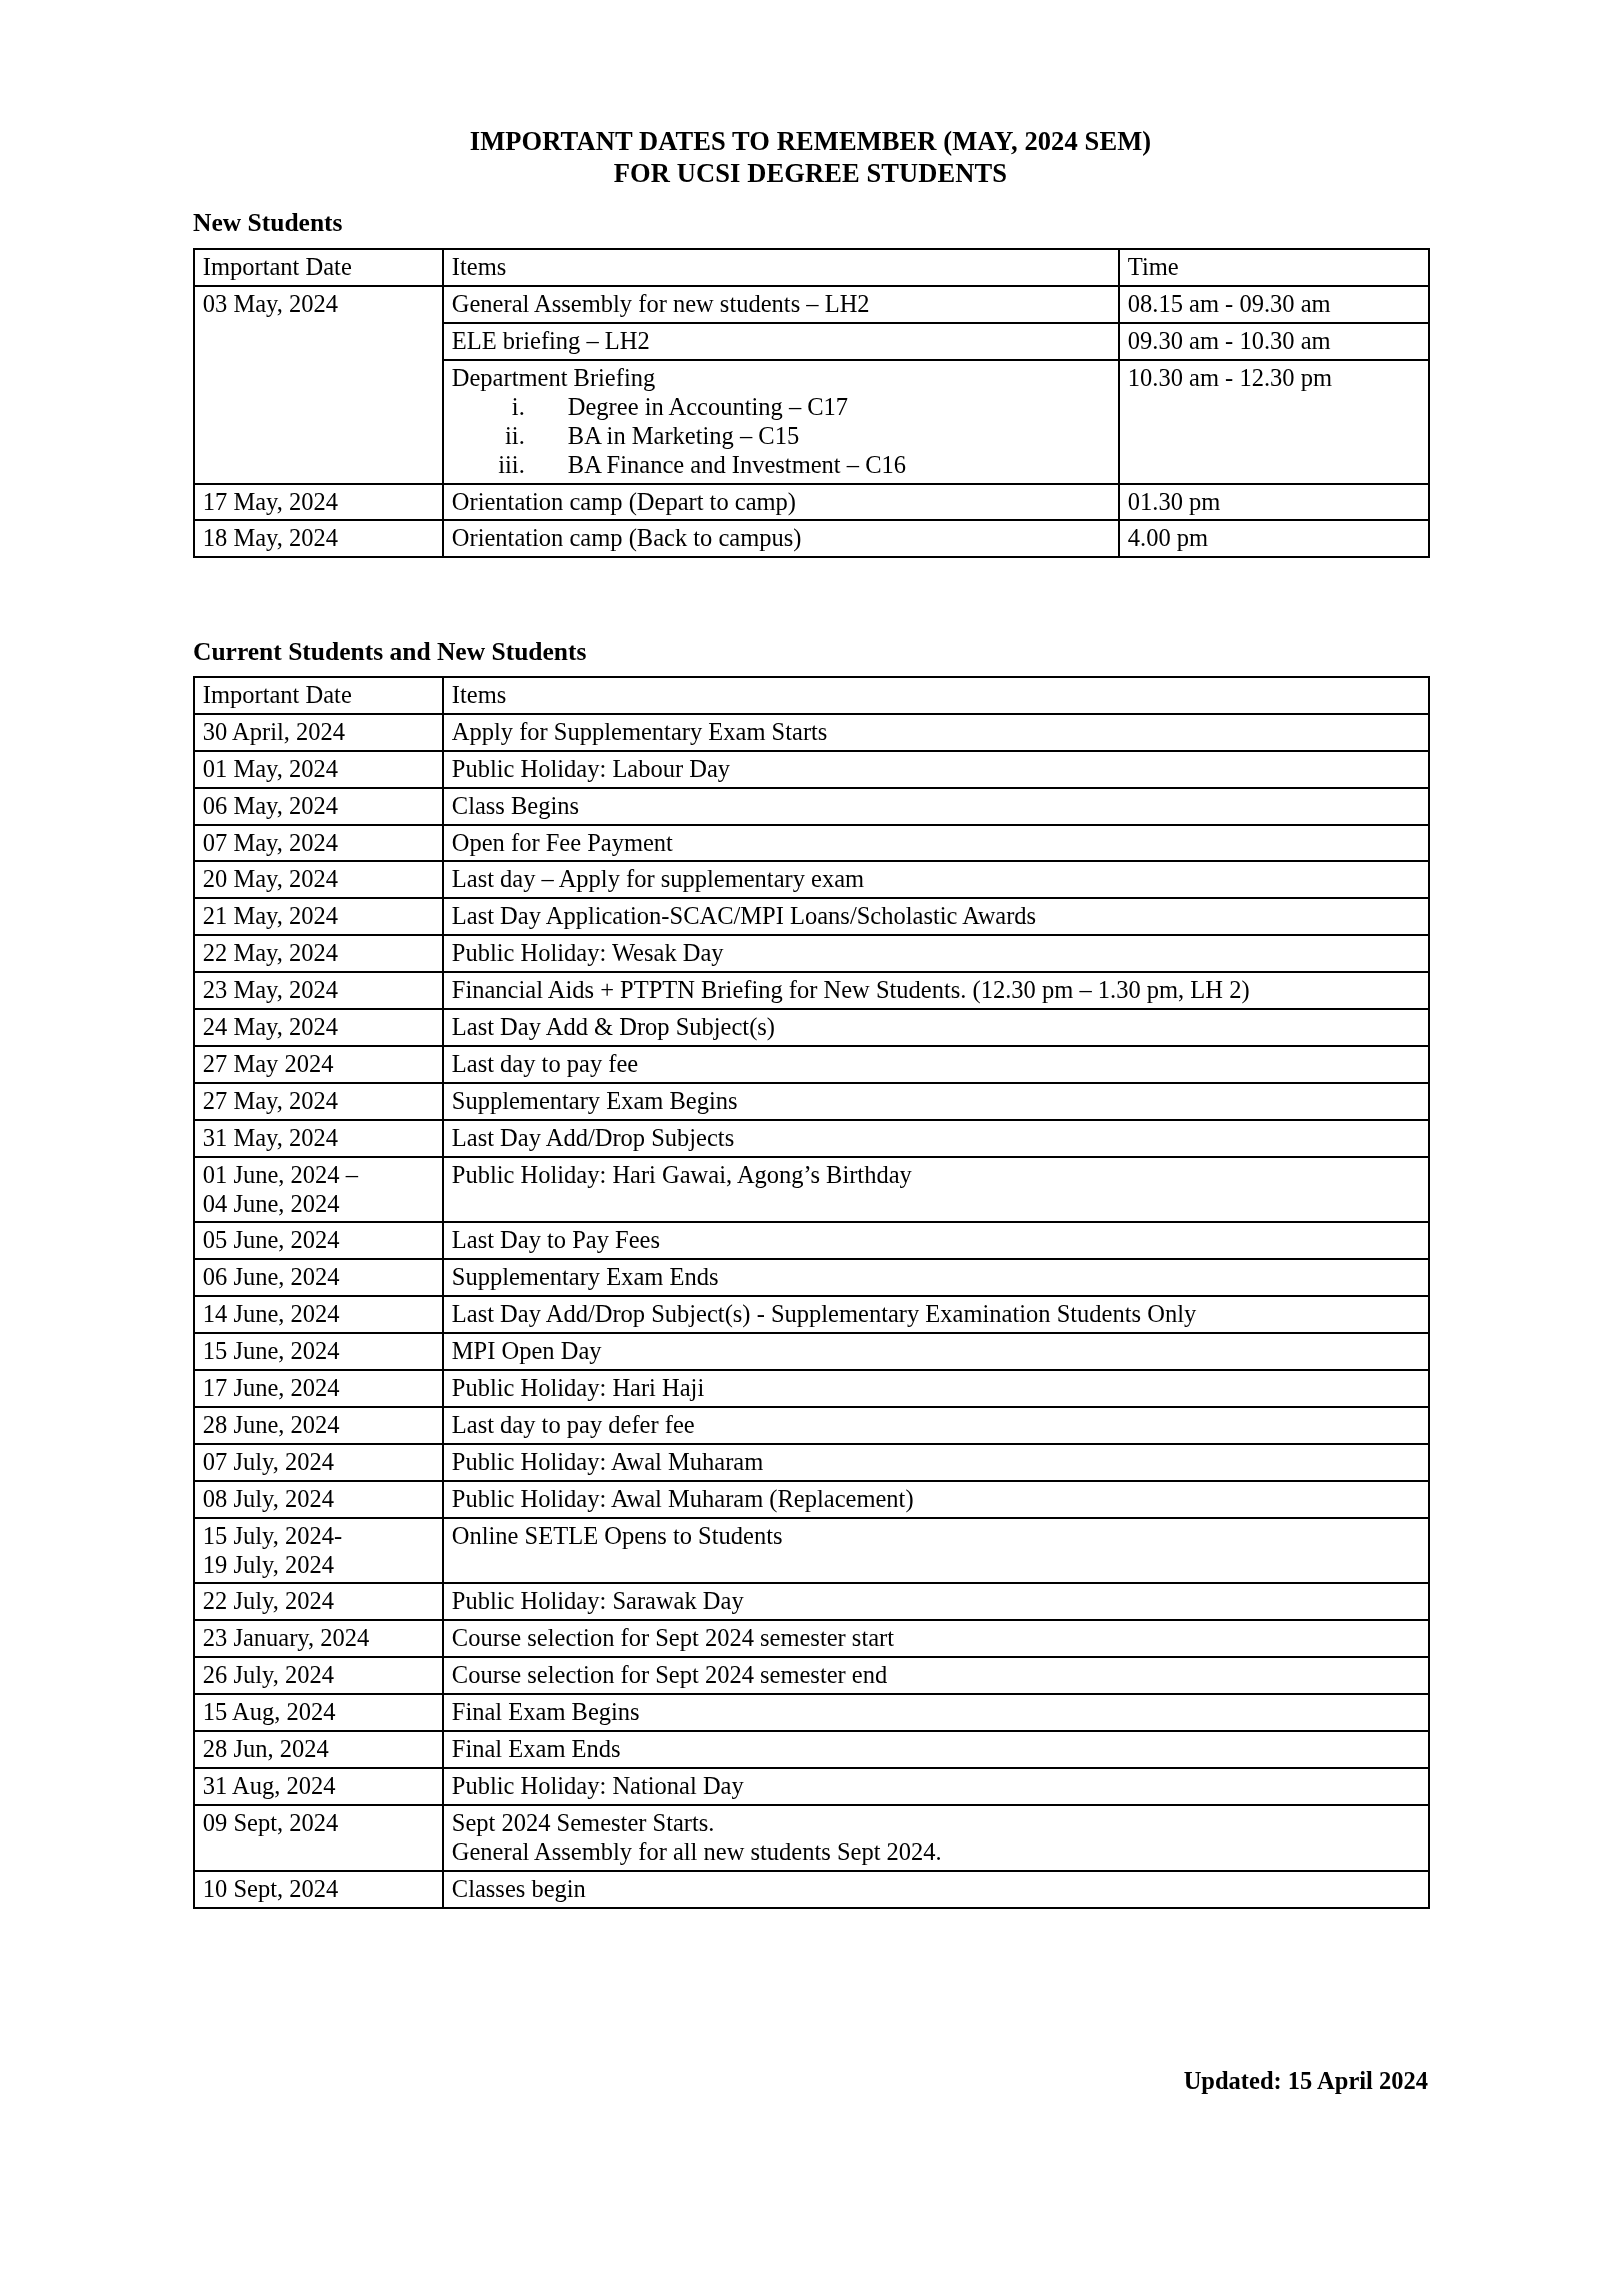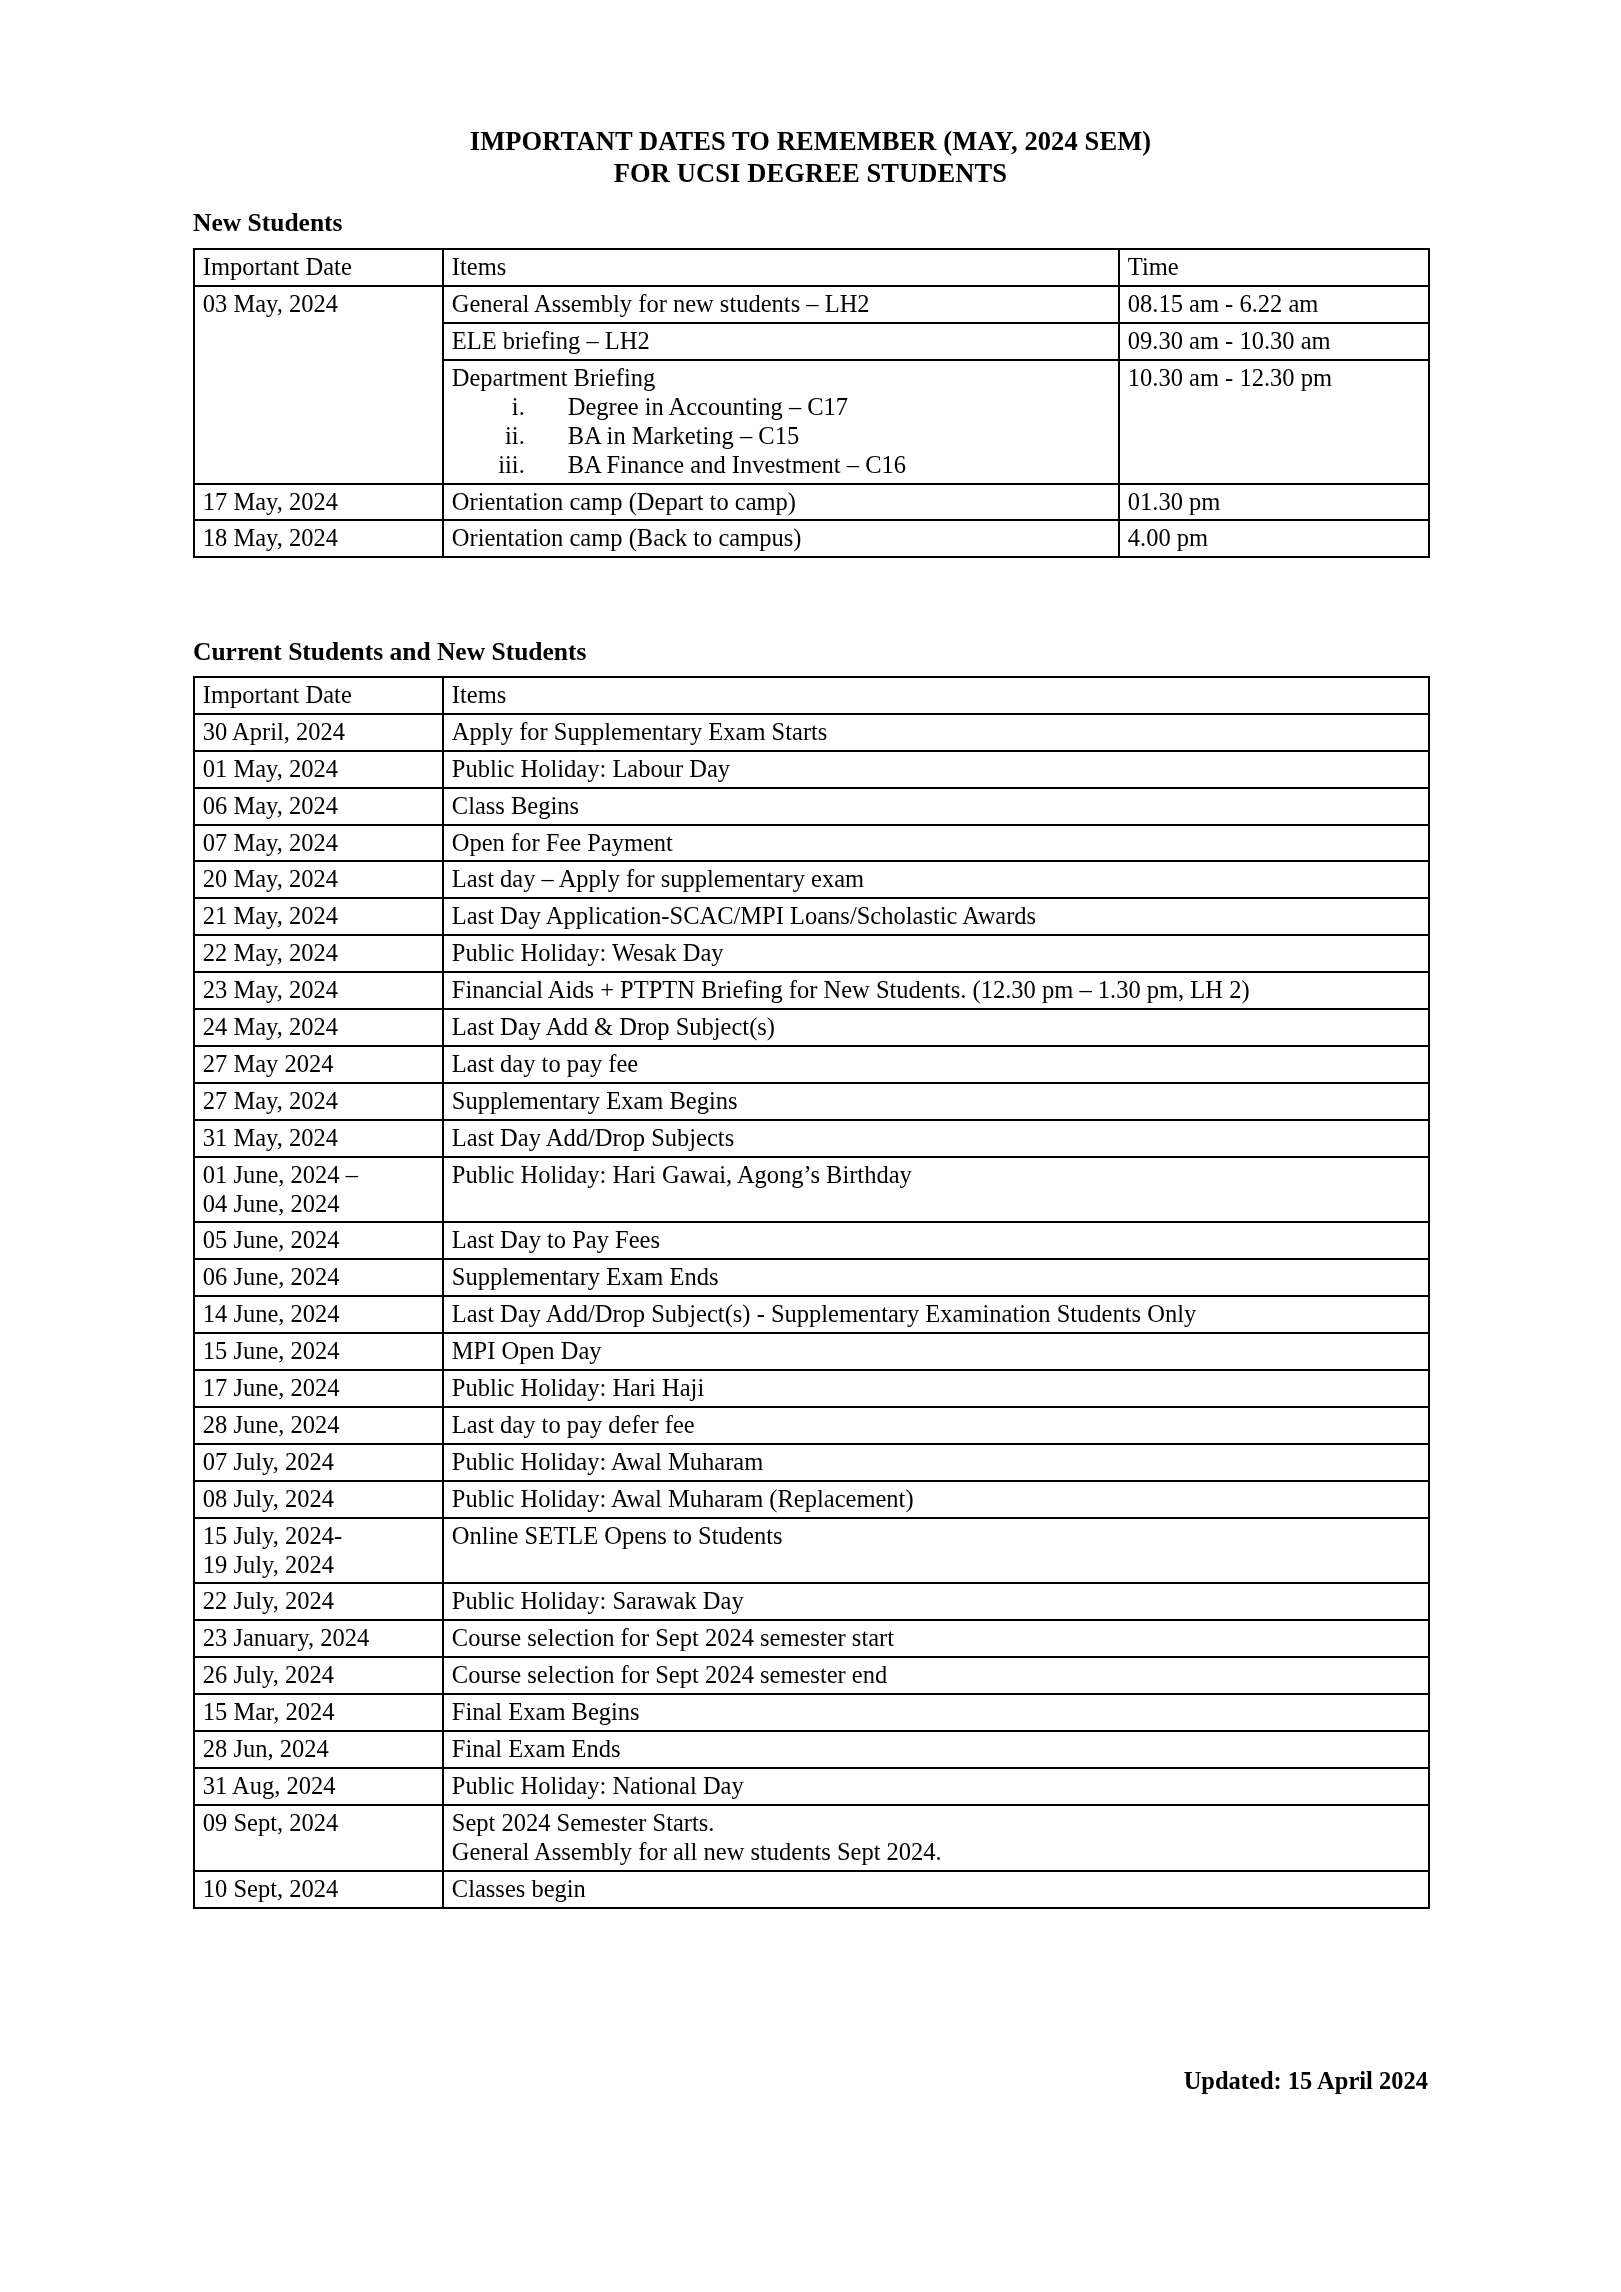--- a/index.html
+++ b/index.html
@@ -143,21 +143,21 @@
       <tr>
         <th class="cell-date">Important Date</th>
         <th class="cell-items">Items</th>
         <th class="cell-time">Time</th>
       </tr>
     </thead>
     <tbody>
       <tr>
         <td class="cell-date" rowspan="3">03 May, 2024</td>
         <td class="cell-items">General Assembly for new students – LH2</td>
-        <td class="cell-time">08.15 am - 6.22 am</td>
+        <td class="cell-time">08.15 am - 09.30 am</td>
       </tr>
       <tr>
         <td class="cell-items">ELE briefing – LH2</td>
         <td class="cell-time">09.30 am - 10.30 am</td>
       </tr>
       <tr>
         <td class="cell-items">
           <div>Department Briefing</div>
           <ol class="roman-list">
             <li>
@@ -296,21 +296,21 @@
         </tr>
         <tr>
           <td class="cell-date multiline">23 January, 2024</td>
           <td class="cell-items multiline">Course selection for Sept 2024 semester start</td>
         </tr>
         <tr>
           <td class="cell-date multiline">26 July, 2024</td>
           <td class="cell-items multiline">Course selection for Sept 2024 semester end</td>
         </tr>
         <tr>
-          <td class="cell-date multiline">15 Mar, 2024</td>
+          <td class="cell-date multiline">15 Aug, 2024</td>
           <td class="cell-items multiline">Final Exam Begins</td>
         </tr>
         <tr>
           <td class="cell-date multiline">28 Jun, 2024</td>
           <td class="cell-items multiline">Final Exam Ends</td>
         </tr>
         <tr>
           <td class="cell-date multiline">31 Aug, 2024</td>
           <td class="cell-items multiline">Public Holiday: National Day</td>
         </tr>

